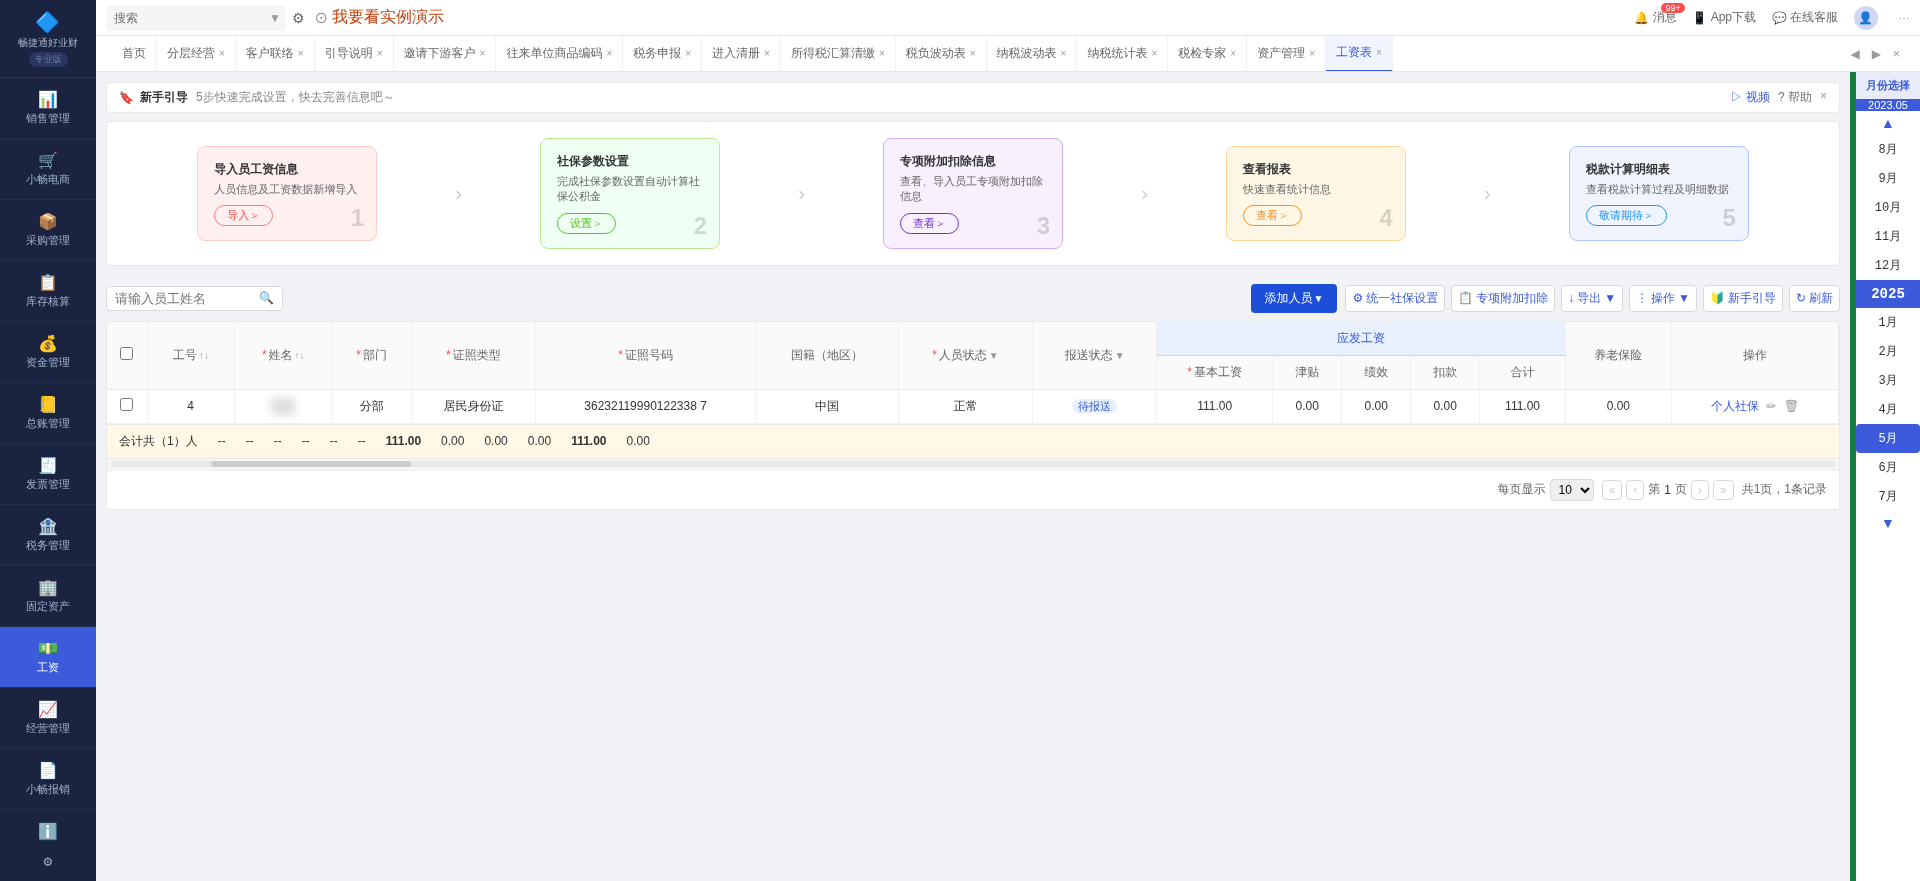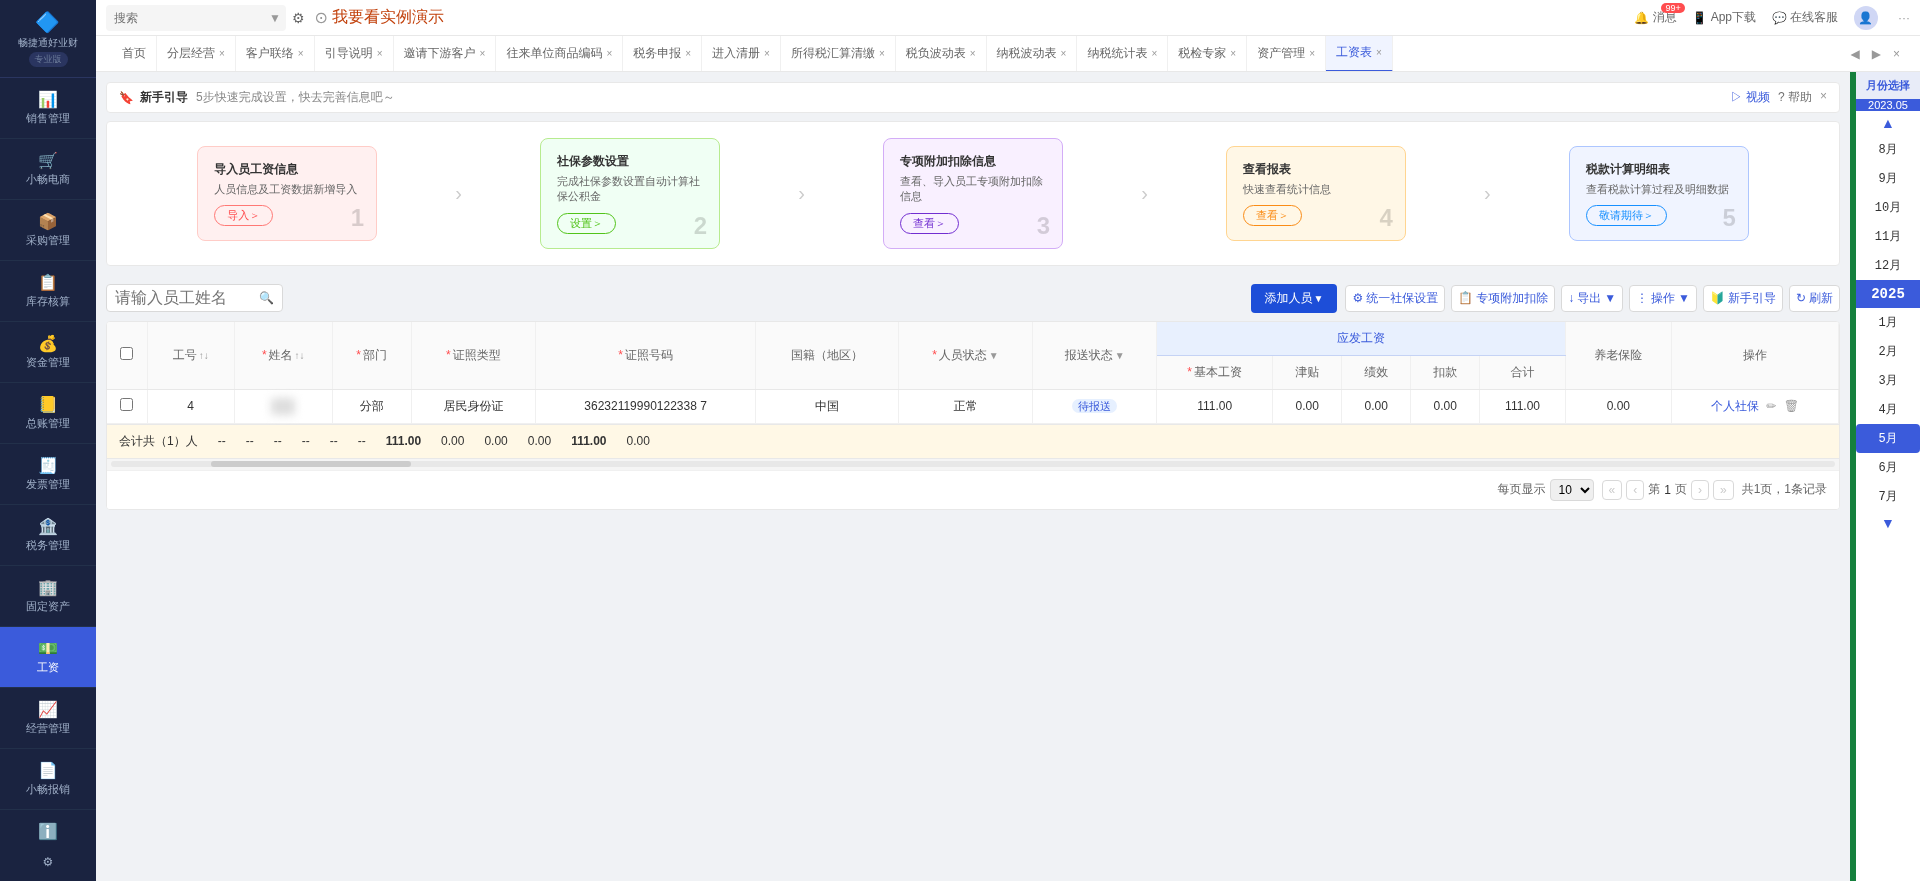--- a/index.html
+++ b/index.html
@@ -74,21 +74,21 @@
     .step-btn { margin-top: 8px; border: 1px solid; border-radius: 12px; padding: 2px 12px; font-size: 11px; cursor: pointer; display: inline-block; text-align: center; width: fit-content; }
     .step-btn.red { border-color: #ff7875; color: #ff4d4f; background: transparent; }
     .step-btn.green { border-color: #52c41a; color: #52c41a; background: transparent; }
     .step-btn.purple { border-color: #722ed1; color: #722ed1; background: transparent; }
     .step-btn.orange { border-color: #fa8c16; color: #fa8c16; background: transparent; }
     .step-btn.blue { border-color: #1890ff; color: #1890ff; background: transparent; }
 
     
     .toolbar { display: flex; align-items: center; padding: 8px 0; gap: 8px; }
     .search-box { display: flex; align-items: center; border: 1px solid #d9d9d9; border-radius: 4px; padding: 4px 8px; background: #fff; gap: 4px; }
-    .search-box input { border: none; outline: none; font-size: 16px; color: #666; width: 140px; }
+    .search-box input { border: none; outline: none; font-size: 13px; color: #666; width: 140px; }
     .search-icon { color: #999; }
     .btn-add { background: #1d4ed8; color: #fff; border: none; border-radius: 4px; padding: 6px 14px; cursor: pointer; display: flex; align-items: center; gap: 1px; margin-left: auto; }
     .btn-add .dropdown-arrow { font-size: 10px; }
     .toolbar-actions { display: flex; gap: 6px; align-items: center; }
     .toolbar-btn { color: #3b5bdb; cursor: pointer; font-size: 12px; display: flex; align-items: center; gap: 3px; padding: 4px 6px; border: 1px solid #d9d9d9; border-radius: 4px; background: #fff; white-space: nowrap; }
 
     
     .table-wrapper { background: #fff; border: 1px solid #e8e8e8; border-radius: 4px; overflow: hidden; }
     table { width: 100%; border-collapse: collapse; }
     th { background: #fafafa; color: #666; font-weight: normal; padding: 8px 10px; border-bottom: 1px solid #e8e8e8; border-right: 1px solid #f0f0f0; text-align: center; white-space: nowrap; font-size: 12px; }

